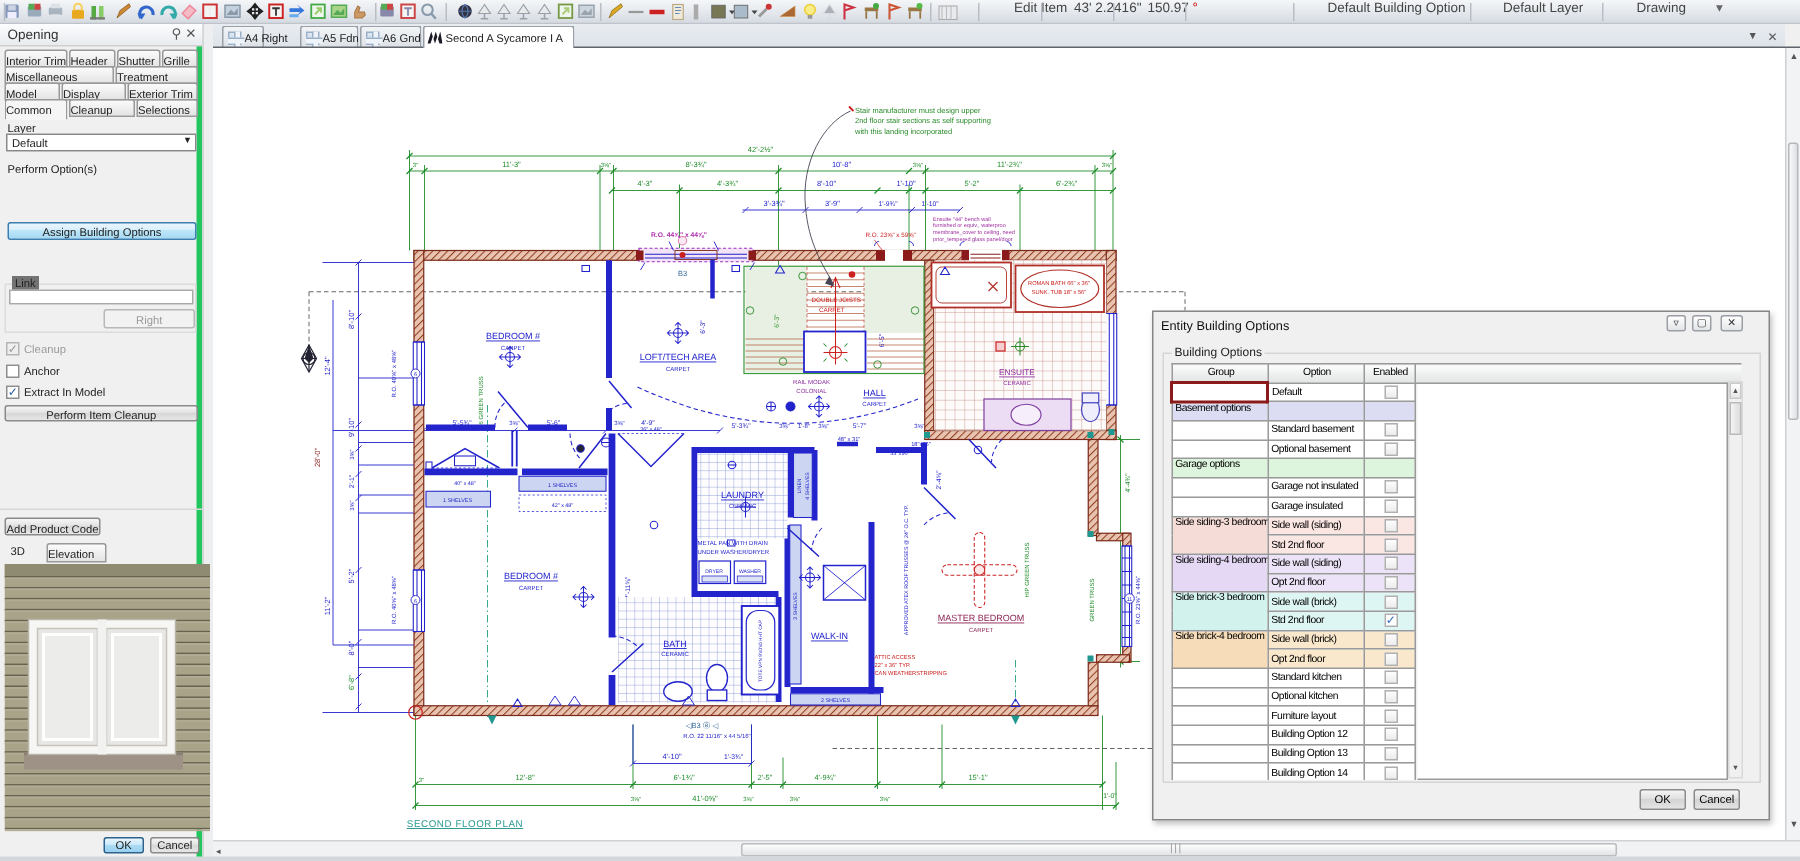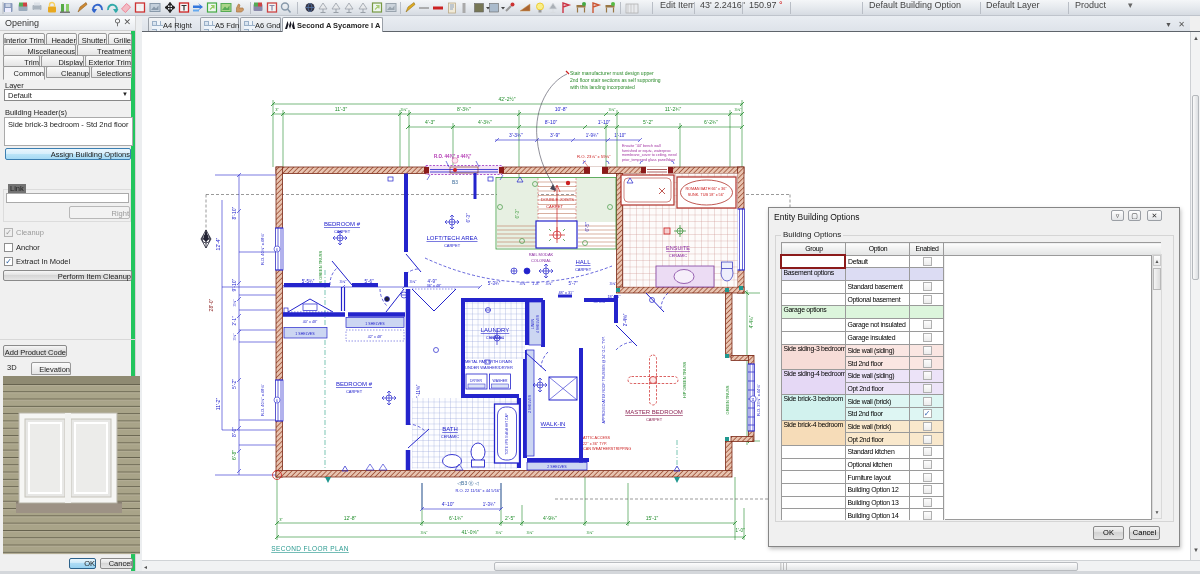--- a/index.html
+++ b/index.html
@@ -2,42 +2,42 @@
 <html><head>
 <meta charset="utf-8">
 <style>
 html,body{margin:0;padding:0;width:1200px;height:574px;overflow:hidden;
 font-family:"Liberation Sans",sans-serif;background:#f0f0f0;position:relative;}
 *{box-sizing:border-box;}
 .abs{position:absolute;}
 
 #toolbar{left:0;top:0;width:1200px;height:16px;
 background:linear-gradient(#f4f6f8,#e3e7ec 60%,#d6dbe2);border-bottom:1px solid #bfc4cc;}
-#toolbar .txt{position:absolute;top:0;font-size:9px;color:#444;}
+#toolbar .txt{position:absolute;top:0;font-size:9px;color:#444;margin-left:16px;}
 .tsep{position:absolute;top:2px;width:1px;height:12px;background:#b9bec6;}
 
 #lpanel{left:0;top:16px;width:135px;height:558px;background:#f0f0f0;border-right:4px solid #22c55e;}
 #ptitle{left:0;top:0;width:135px;height:15px;background:linear-gradient(#fcfdfe,#e8ebef);
 border-bottom:1px solid #d0d0d0;font-size:9px;color:#333;padding:2px 0 0 5px;}
 #ptitle .ic{position:absolute;right:4px;top:1px;font-size:9px;color:#555;}
 .ptab{position:absolute;height:12px;background:linear-gradient(#fbfbfb,#e4e4e4);
 border:1px solid #999;border-radius:2px 2px 0 0;font-size:7.5px;color:#222;
-text-align:right;padding-top:1.5px;overflow:hidden;}
+text-align:left;padding-top:1.5px;overflow:hidden;}
 .ptab.active{background:#f5f5f5;border-bottom:1px solid #f5f5f5;height:14px;z-index:3;}
 .plabel{position:absolute;font-size:7.5px;color:#222;}
 .pinput{position:absolute;background:#fff;border:1px solid #aaa;font-size:7.5px;color:#222;}
 .pbtn{position:absolute;background:linear-gradient(#f6f6f6,#e2e2e2 45%,#d5d5d5 46%,#e6e6e6);
-border:1px solid #8a8a8a;border-radius:2px;font-size:7.5px;color:#222;text-align:right;}
+border:1px solid #8a8a8a;border-radius:2px;font-size:7.5px;color:#222;text-align:center;}
 .cb{position:absolute;width:9px;height:9px;background:#fff;border:1px solid #8e8e8e;font-size:8px;line-height:8px;text-align:center;}
 
 #tabstrip{left:142px;top:16px;width:1048px;height:16px;background:linear-gradient(#e9edf2,#dde2e9);}
 .ctab{position:absolute;top:1px;height:15px;background:linear-gradient(#f2f4f6,#dce1e7);
 border:1px solid #9aa0a8;border-bottom:none;border-radius:2px 2px 0 0;font-size:7.5px;color:#222;
 padding:3px 3px 0 14px;white-space:nowrap;}
-.ctab.active{background:#fff;font-weight:bold;z-index:2;}
+.ctab.active{background:#fff;font-weight:normal;z-index:2;}
 .gicon{position:absolute;left:3px;top:3px;width:9px;height:9px;border:1px solid #9ab0c8;
 background:linear-gradient(#dfe9f3,#c3d4e4);}
 .gicon:before{content:"";position:absolute;left:3px;top:-1px;width:3px;height:11px;background:#eef4fa;border-left:1px solid #9ab0c8;}
 .gicon:after{content:"";position:absolute;left:-1px;top:3px;width:11px;height:3px;background:#eef4fa;border-top:1px solid #9ab0c8;}
 #canvasline{left:142px;top:31px;width:1058px;height:1px;background:#5f646b;}
 #canvas{left:142px;top:32px;width:1048px;height:528px;background:#fff;}
 
 #vsb{left:1190px;top:32px;width:10px;height:528px;background:#f2f3f4;border-left:1px solid #cdd0d4;}
 #hsb{left:142px;top:560px;width:1058px;height:11px;background:#f1f2f3;border-top:1px solid #d0d3d6;}
 #hthumb{left:352px;top:1px;width:584px;height:9px;background:linear-gradient(#fdfdfd,#e2e4e6);border:1px solid #b9bcc0;border-radius:2px;}
@@ -148,50 +148,49 @@
       <rect x="400" y="2" width="1" height="12" fill="#b9bec6"></rect>
       <rect x="620" y="2" width="1" height="12" fill="#b9bec6"></rect>
       <rect x="626" y="4" width="12" height="9" fill="#e8eaed" stroke="#aaa" stroke-width="0.7"></rect>
       <path d="M628,4 v9 M631,4 v9 M634,4 v9" stroke="#bbb" stroke-width="0.7"></path>
     </svg>
 <span class="txt" style="left:660px">Edit Item</span>
 <span class="txt" style="left:700px">43' 2.2416"</span>
 <span class="txt" style="left:749px">150.97 <span style="color:#c00">°</span></span>
 <span class="txt" style="left:869px">Default Building Option</span>
 <span class="txt" style="left:986px">Default Layer</span>
-<span class="txt" style="left:1075px">Product</span>
+<span class="txt" style="left:1075px">Drawing</span>
 <span class="txt" style="left:1128px;color:#666">▾</span>
 <div class="tsep" style="left:652px"></div>
 <div class="tsep" style="left:694px"></div>
 <div class="tsep" style="left:742px"></div>
 <div class="tsep" style="left:790px"></div>
 <div class="tsep" style="left:862px"></div>
 <div class="tsep" style="left:980px"></div>
 <div class="tsep" style="left:1068px"></div>
 </div>
 
 <div class="abs" id="lpanel">
  <div class="abs" id="ptitle">Opening<span class="ic">⚲ ✕</span></div>
  <div class="ptab" style="left:3px;top:17px;width:42px">Interior Trim</div>
  <div class="ptab" style="left:46px;top:17px;width:31px">Header</div>
  <div class="ptab" style="left:78px;top:17px;width:29px">Shutter</div>
  <div class="ptab" style="left:108px;top:17px;width:24px">Grille</div>
  <div class="ptab" style="left:3px;top:28px;width:73px">Miscellaneous</div>
  <div class="ptab" style="left:77px;top:28px;width:55px">Treatment</div>
- <div class="ptab" style="left:3px;top:39px;width:37px">Trim</div>
+ <div class="ptab" style="left:3px;top:39px;width:37px">Model</div>
  <div class="ptab" style="left:41px;top:39px;width:43px">Display</div>
  <div class="ptab" style="left:85px;top:39px;width:47px">Exterior Trim</div>
  <div class="ptab" style="left:46px;top:50px;width:44px">Cleanup</div>
  <div class="ptab" style="left:91px;top:50px;width:41px">Selections</div>
  <div class="ptab active" style="left:3px;top:50px;width:42px">Common</div>
  <div class="plabel" style="left:5px;top:65px">Layer</div>
  <div class="pinput" style="left:4px;top:73px;width:127px;height:12px;padding:1px 0 0 3px;border-color:#888">Default
    <span style="position:absolute;right:2px;top:1px;font-size:6px;color:#222">▼</span></div>
- <div class="plabel" style="left:5px;top:92px">Building Header(s)</div>
- <div class="pinput" style="left:4px;top:101px;width:129px;height:29px;padding:2px 0 0 3px">Side brick-3 bedroom - Std 2nd floor</div>
+ <div class="plabel" style="left:5px;top:92px">Perform Option(s)</div>
  <div class="pbtn" style="left:5px;top:132px;width:126px;height:12px;padding-top:1px;
    background:linear-gradient(#eaf6fd,#d7effc 45%,#bde6f8 46%,#a6d9f4);border-color:#3c7fb1">Assign Building Options</div>
  <div style="position:absolute;left:3px;top:173px;width:128px;height:33px;border:1px solid #dcdcdc"></div>
  <div class="plabel" style="left:8px;top:168px;background:#737373;padding:0 2px;z-index:2">Link</div>
  <div class="pinput" style="left:6px;top:177px;width:123px;height:10px"></div>
  <div class="pbtn" style="left:69px;top:190px;width:61px;height:13px;color:#9a9a9a;padding-top:2px;background:#f2f2f2;border-color:#b8b8b8">Right</div>
  <div class="cb" style="left:4px;top:212px;background:#eee;border-color:#b5b5b5;color:#9a9a9a">✓</div>
  <div class="plabel" style="left:16px;top:212px;color:#9a9a9a">Cleanup</div>
  <div class="cb" style="left:4px;top:227px"></div>
  <div class="plabel" style="left:16px;top:227px">Anchor</div>

